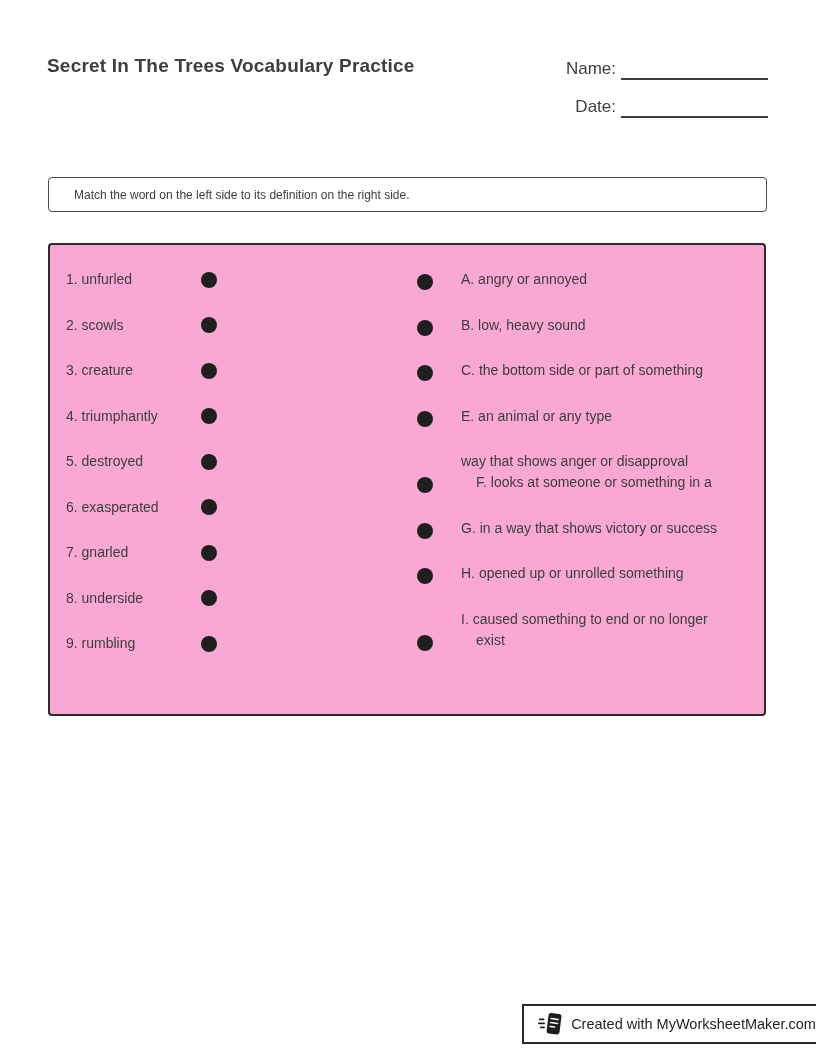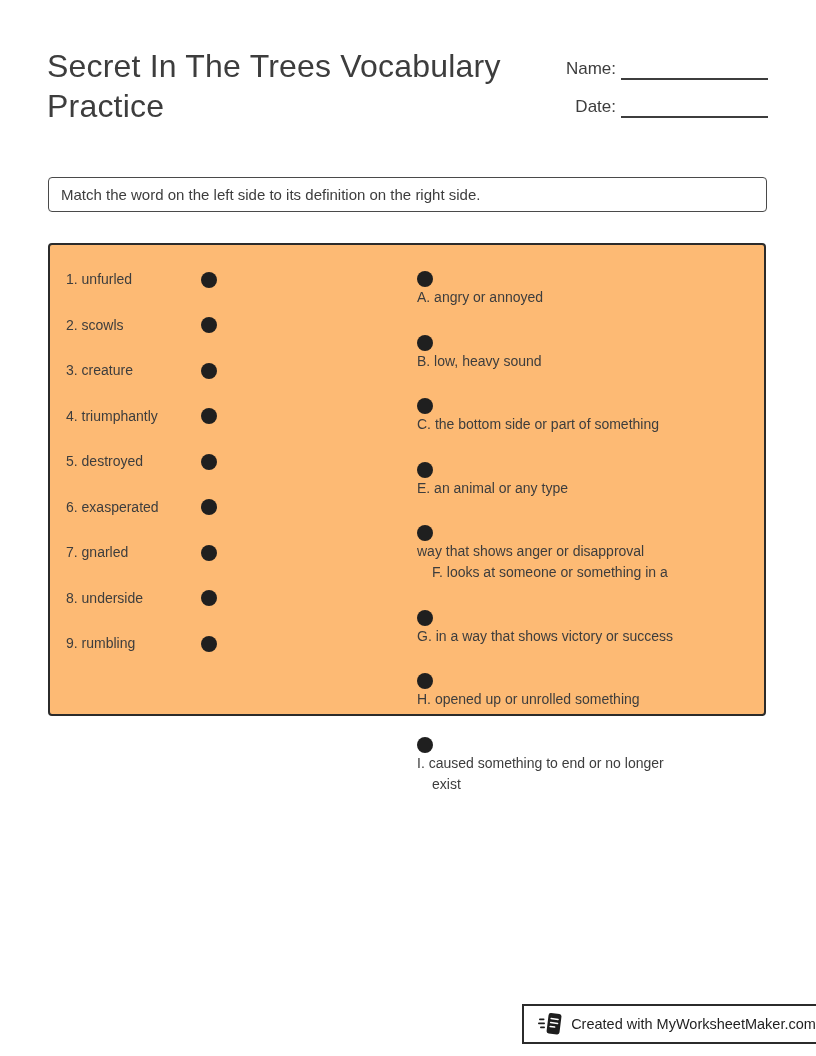--- a/index.html
+++ b/index.html
@@ -15,21 +15,21 @@
     position:relative;
     width:816px;height:1056px;
     background:var(--page_bg,#fff);
     color:var(--text,#3d3d3d);
     overflow:hidden;
   }
 
   
   .title{
     position:absolute;left:47px;top:46px;width:530px;
-    font-size:32px;line-height:40px;font-weight:400;
+    font-size:19px;line-height:40px;font-weight:700;
     color:var(--text,#3d3d3d);
     letter-spacing:.2px;
   }
   .namedate{
     position:absolute;top:52px;right:48px;
   }
   .nd-row{
     display:flex;align-items:flex-end;
     height:28px;margin-bottom:10px;margin-left:38px;
   }
@@ -41,29 +41,29 @@
   .nd-line{
     width:147px;height:20px;margin-left:5px;
     border-bottom:2px solid var(--text,#3d3d3d);
   }
 
   
   .instructions{
     position:absolute;left:48px;top:177px;width:719px;height:35px;
     border:1px solid var(--light_border,#4a4a4a);border-radius:4px;
     display:flex;align-items:center;
-    padding-left:12px;
-    font-size:15px;color:var(--text,#3d3d3d);
+    padding-left:25px;
+    font-size:12px;color:var(--text,#3d3d3d);
   }
 
   
   .matchbox{
     position:absolute;left:48px;top:243px;width:718px;height:473px;
     border:2px solid var(--border,#2b2b2b);border-radius:4px;
-    background:#fdba74;
+    background:#f9a8d4;
     display:flex;align-items:flex-start;
   }
   .col-words{
     margin-left:16px;padding-top:24px;width:152px;flex:none;
   }
   .word-row{
     display:flex;align-items:center;
     height:21px;margin-bottom:24.5px;
   }
   .word-label{
@@ -71,23 +71,22 @@
     color:var(--text,#3d3d3d);white-space:nowrap;
   }
   .dot{
     width:16px;height:16px;flex:none;border-radius:50%;
     background:var(--dot,#1f1f1f);
   }
   .col-defs{
     margin-left:199px;padding-top:24px;flex:none;
   }
   .def-row{
-    display:flex;align-items:flex-start;
+    display:flex;align-items:flex-end;
     margin-bottom:24.5px;
-    flex-direction:column;
   }
   .def-row .dot{margin-top:2px;margin-right:28px;}
   .def-text{
     font-size:14px;line-height:21px;color:var(--text,#3d3d3d);
   }
   .def-text div{white-space:nowrap;}
   .def-text div + div{padding-left:15px;}
 
   
   .footer-credit{

